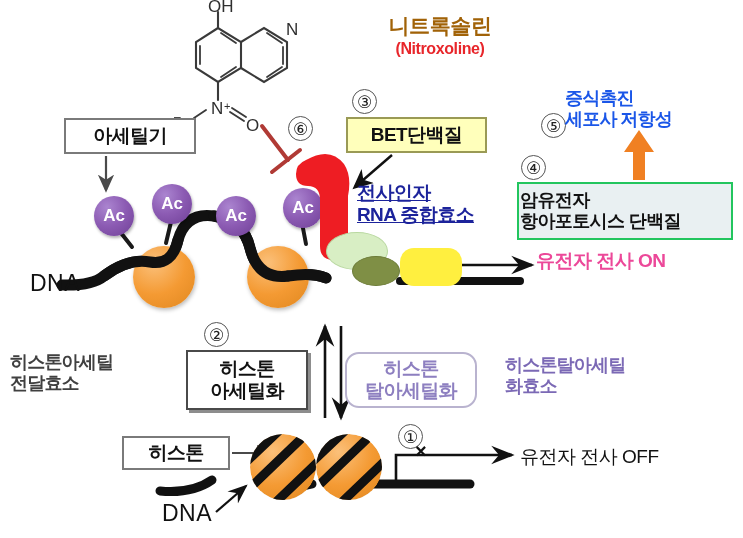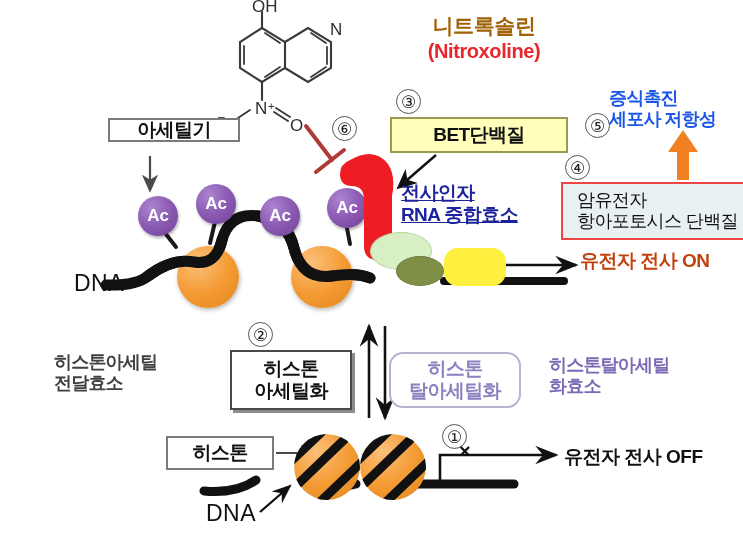--- a/index.html
+++ b/index.html
@@ -4,21 +4,21 @@
 <style>
   * { box-sizing: border-box; }
   html, body { margin:0; padding:0; }
   body {
     width:743px; height:538px;
     background:#ffffff;
     font-family:"Liberation Sans","DejaVu Sans",sans-serif;
     overflow:hidden;
     position:relative;
   }
-  #stage { position:absolute; inset:0;margin-left:44px; }
+  #stage { position:absolute; inset:0; }
 
   .abs { position:absolute; }
 
   
   .lbl { white-space:pre-line; line-height:1.18; }
 
   .drug-name {
     left:345px; top:14px; width:190px;
     color:#a16207; font-weight:bold; font-size:21px;
     text-align:center; letter-spacing:-0.4px;
@@ -44,49 +44,49 @@
   }
 
   .hdac-label {
     left:505px; top:355px; width:175px;
     color:#7b69b5; font-weight:bold; font-size:18px;
     letter-spacing:-0.8px;
   }
 
   .gene-on {
     left:536px; top:248px; width:200px;
-    color:#c2410c; font-weight:bold; font-size:19px;
+    color:#ec4899; font-weight:bold; font-size:19px;
     letter-spacing:-0.5px;
   }
   .gene-off {
     left:520px; top:444px; width:200px;
-    color:#111; font-weight:bold; font-size:19px;
+    color:#111; font-weight:normal; font-size:19px;
     letter-spacing:-0.5px;
   }
 
   
   .box {
     display:flex; align-items:center; justify-content:center;
     text-align:center; letter-spacing:-0.6px;
   }
   .box-acetyl {
-    left:64px; top:118px; width:132px; height:24px;
+    left:64px; top:118px; width:132px; height:36px;
     border:2px solid #7a7a7a; background:#fff;
     color:#111; font-weight:bold; font-size:19px;
   }
   .box-bet {
-    left:346px; top:117px; width:178px; height:36px;
+    left:346px; top:117px; width:141px; height:36px;
     border:2px solid #9a9a55; background:#ffffbb;
     color:#111; font-weight:bold; font-size:19px;
   }
   .box-onco {
     left:517px; top:182px; width:216px; height:58px;
-    border:2px solid #ef4444; background:#e9f0f2;
-    color:#111; font-weight:normal; font-size:18px;
-    justify-content:flex-start; padding-left:14px; text-align:left;
+    border:2px solid #22c55e; background:#e9f0f2;
+    color:#111; font-weight:bold; font-size:18px;
+    justify-content:flex-start; padding-left:1px; text-align:left;
   }
   .box-hac {
     left:186px; top:350px; width:122px; height:60px;
     border:2px solid #4a4a4a; background:#fff;
     color:#111; font-weight:bold; font-size:19px;
     box-shadow:3px 3px 0 #8d8d8d;
   }
   .box-hdac {
     left:345px; top:352px; width:132px; height:56px;
     border:2px solid #b9b3cf; border-radius:14px; background:#fff;
@@ -283,21 +283,21 @@
   </div>
 
   <div class="abs cnum n1">①</div>
   <div class="abs cnum n2">②</div>
   <div class="abs cnum n3">③</div>
   <div class="abs cnum n4">④</div>
   <div class="abs cnum n5">⑤</div>
   <div class="abs cnum n6">⑥</div>
 
   <div class="abs drug-name lbl">니트록솔린</div>
-  <div class="abs lbl" style="left:345px; top:40px; width:190px; color:#e8262b; font-weight:bold; font-size:20px; text-align:center; letter-spacing:-0.4px;">(Nitroxoline)</div>
+  <div class="abs lbl" style="left:345px; top:40px; width:190px; color:#e8262b; font-weight:bold; font-size:16px; text-align:center; letter-spacing:-0.4px;">(Nitroxoline)</div>
 
   <div class="abs tf-label lbl">전사인자
 RNA 중합효소</div>
 
   <div class="abs prolif-label lbl">증식촉진
 세포사 저항성</div>
 
   <div class="abs hat-label lbl">히스톤아세틸
 전달효소</div>
 

